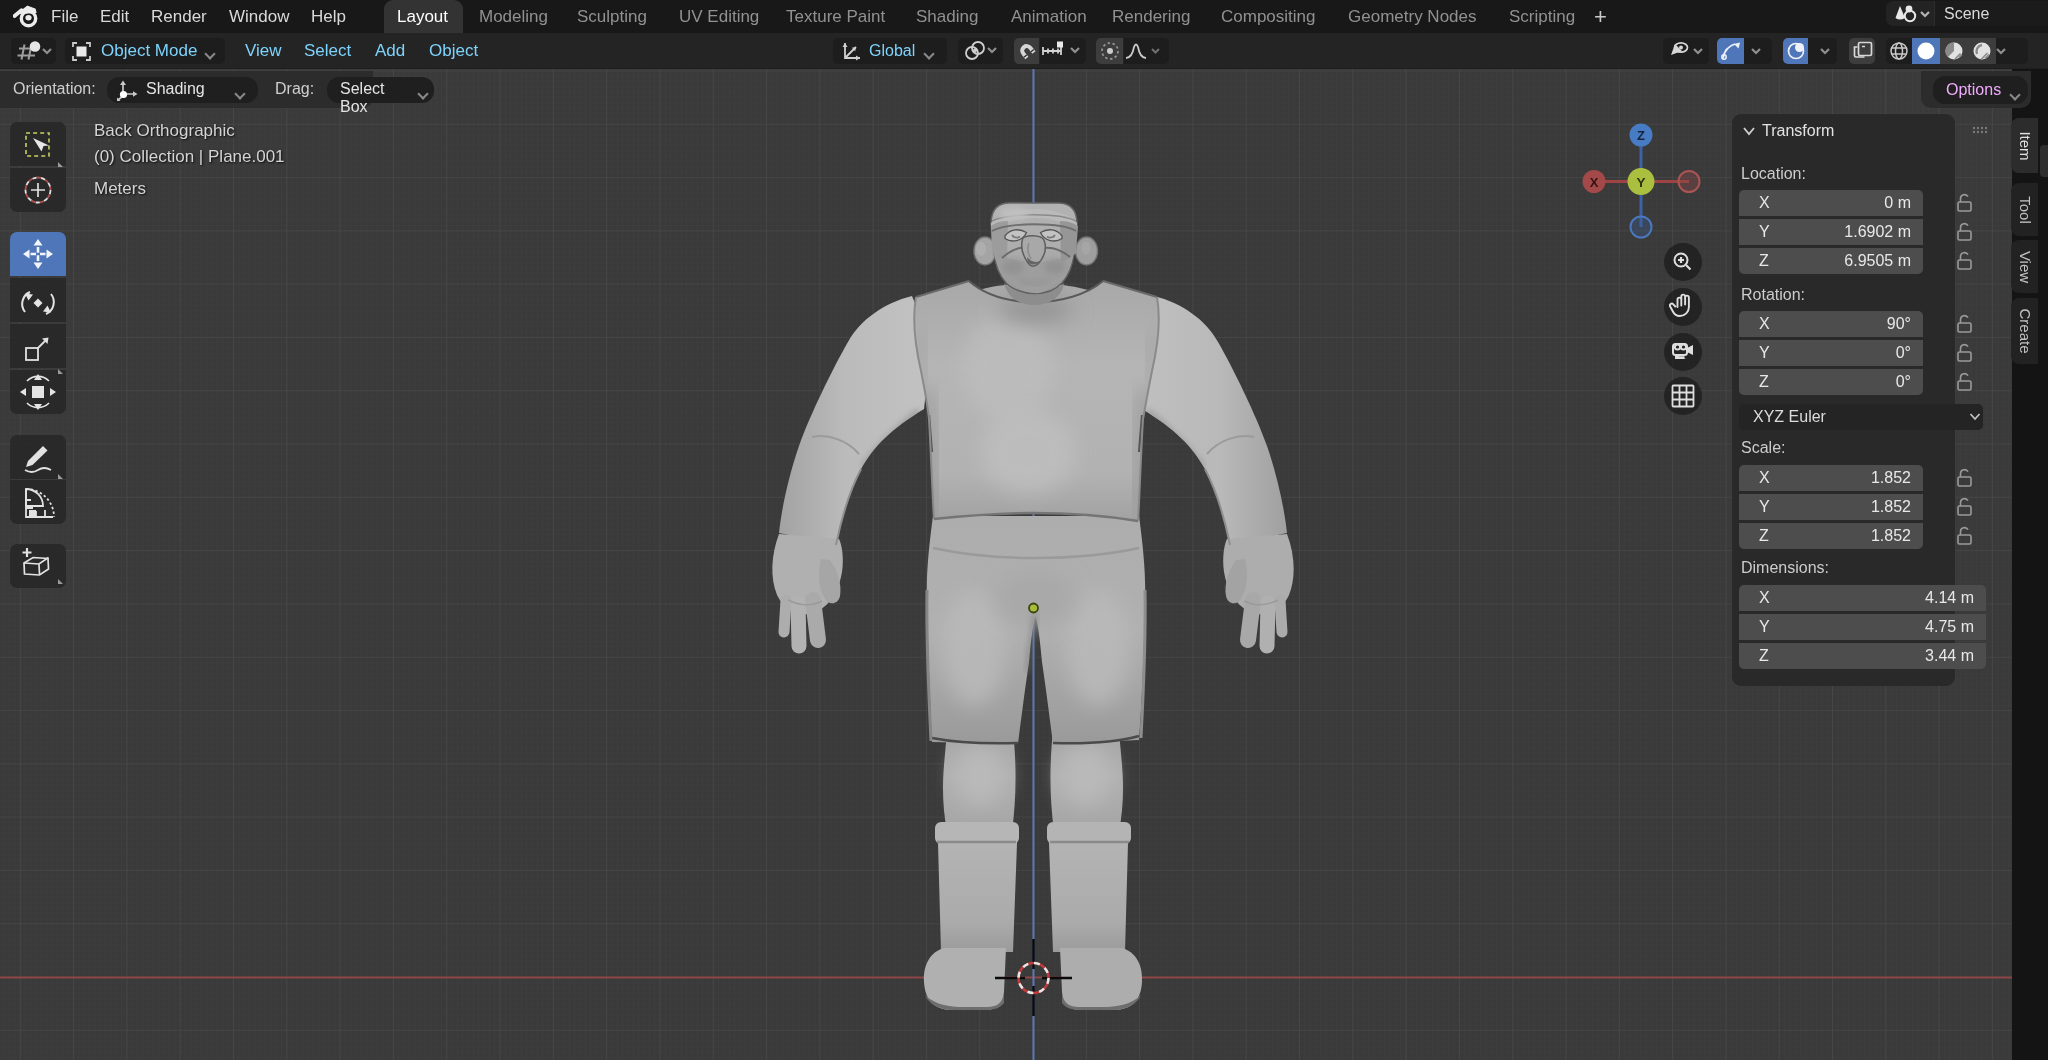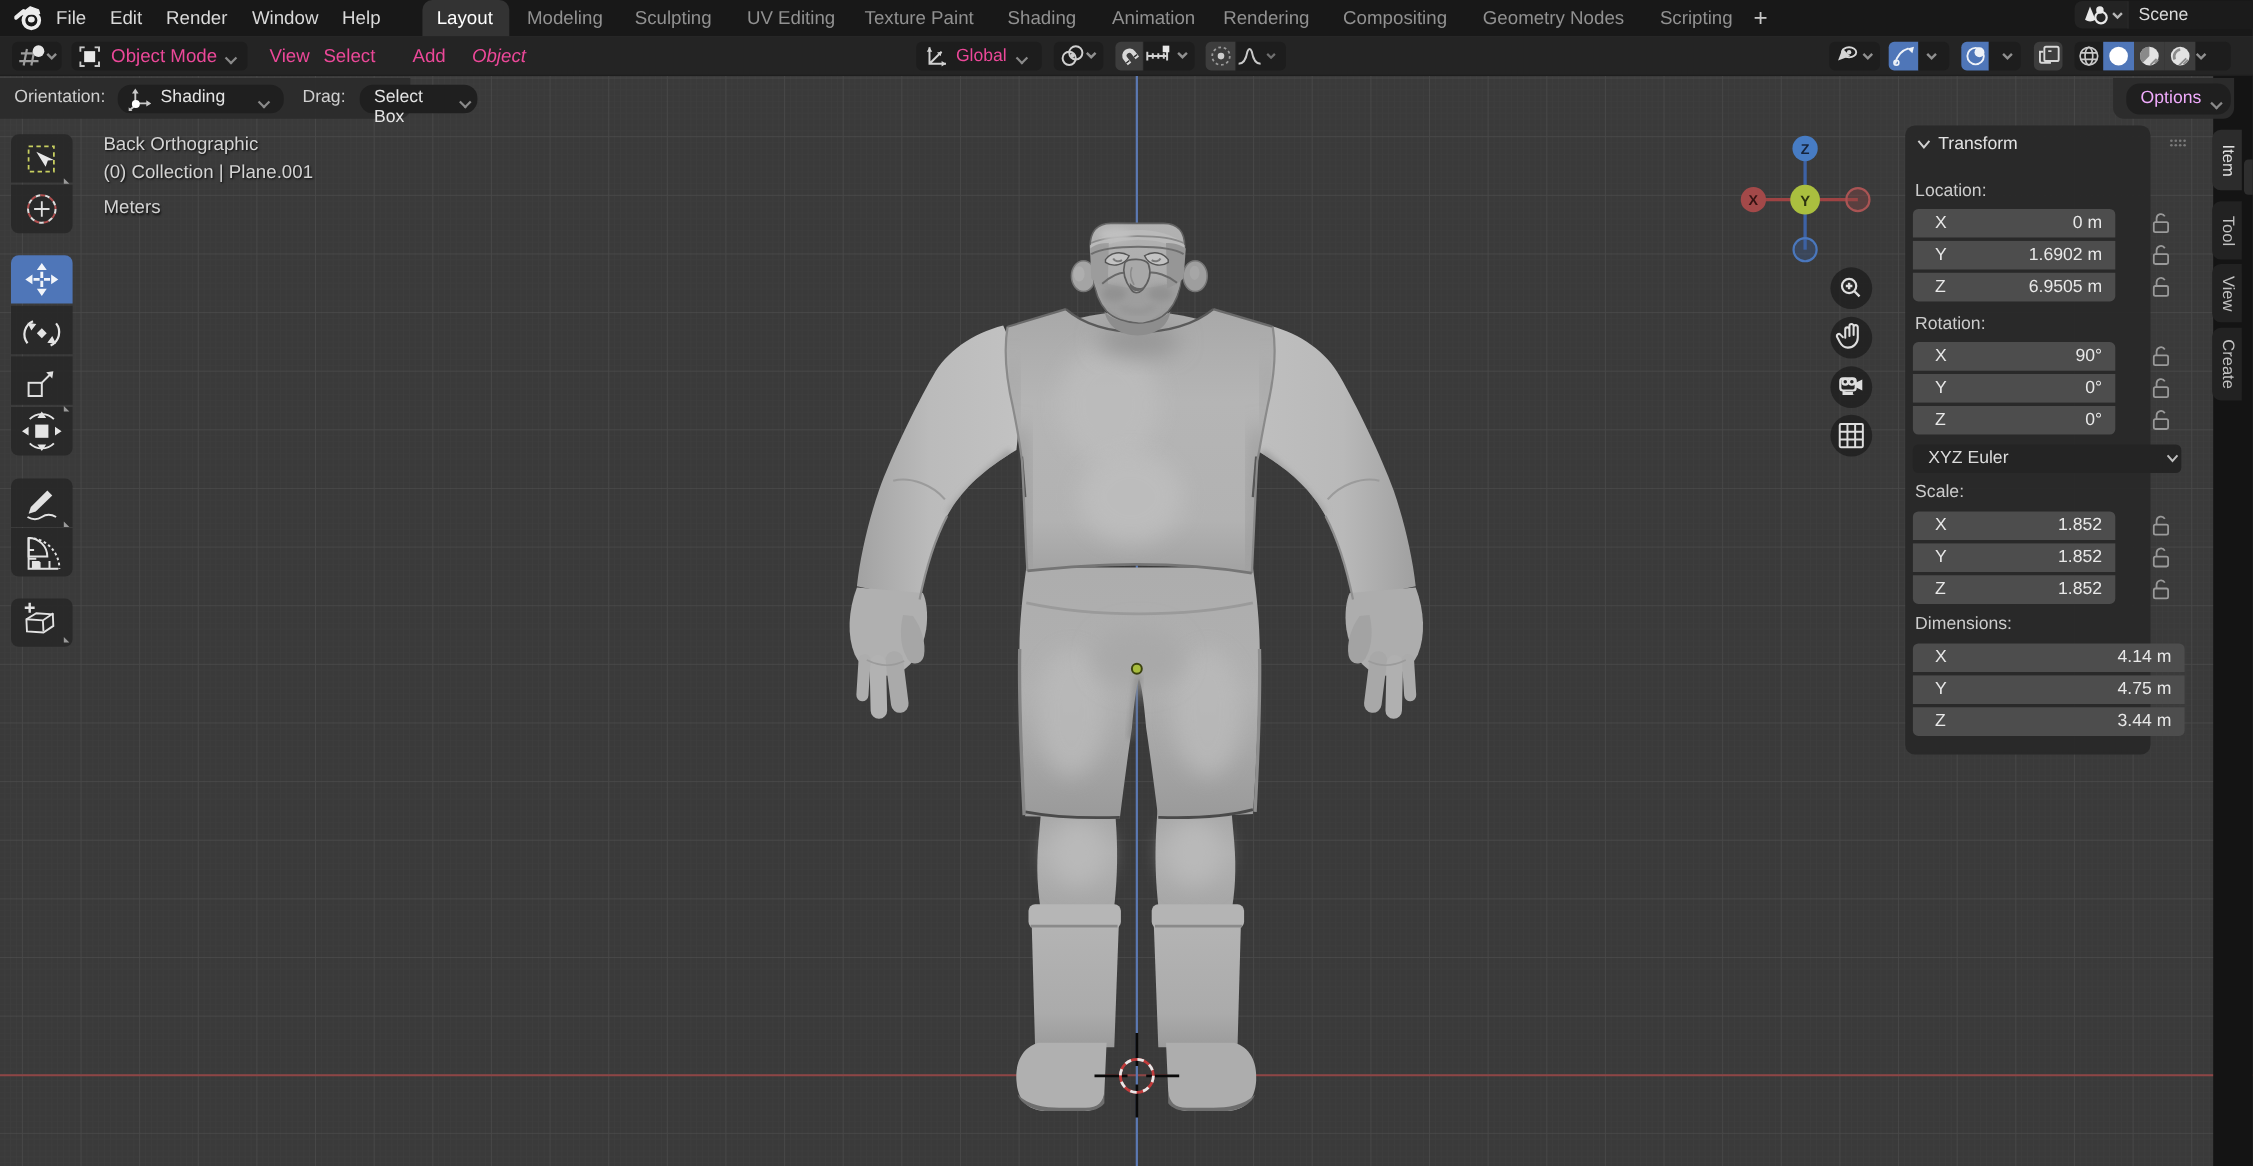--- a/index.html
+++ b/index.html
@@ -3,21 +3,21 @@
 <meta charset="utf-8">
 <style>
   * { margin:0; padding:0; box-sizing:border-box; }
   html,body { width:2048px; height:1060px; overflow:hidden; background:#3a3a3a;
     font-family:"Liberation Sans", sans-serif; -webkit-font-smoothing:antialiased; }
   .abs { position:absolute; }
   #topbar { position:absolute; left:0; top:0; width:2048px; height:33px; background:#181818; z-index:30; }
   #row2 { position:absolute; left:0; top:33px; width:2048px; height:36px; background:#242424; z-index:30; border-bottom:1px solid #1e1e1e;}
   .menutxt { position:absolute; top:0; height:33px; line-height:33px; color:#d9d9d9; font-size:17px; }
   .tabtxt { position:absolute; top:0; height:33px; line-height:33px; color:#919191; font-size:17px; }
-  .m2 { position:absolute; top:0; height:36px; line-height:36px; color:#ec4899; font-size:17px; }
+  .m2 { position:absolute; top:0; height:36px; line-height:36px; color:#7dd3fc; font-size:17px; }
   .btn { position:absolute; top:5px; height:26px; background:#1d1d1d; border-radius:5px; }
   .chev { display:inline-block; width:8px; height:8px; border-left:2px solid #8a8a8a; border-bottom:2px solid #8a8a8a; transform:rotate(-45deg); }
   #row3a { position:absolute; left:0; top:71px; width:373px; height:37px; background:rgba(44,44,44,.96); border-radius:0 0 10px 0; z-index:20;text-decoration:underline; }
   #row3b { position:absolute; left:1921px; top:71px; width:110px; height:37px; background:rgba(44,44,44,.98); border-radius:0 0 10px 10px; z-index:24; }
   .drop { position:absolute; background:#1f1f1f; border-radius:12px; color:#e2e2e2; font-size:16px; }
   .lbl { color:#cfcfcf; font-size:16px; position:absolute; }
   #toolbar { position:absolute; left:10px; top:122px; width:56px; z-index:20; }
   .tool { position:absolute; left:0; width:56px; height:44px; background:rgba(40,40,40,.92); }
   .vptext { position:absolute; color:#d4d4d4; font-size:17px; z-index:15; text-shadow:1px 1px 2px rgba(0,0,0,.8); }
   #sidebar { position:absolute; left:1732px; top:114px; width:223px; height:572px; background:rgba(41,41,41,.96); border-radius:9px; z-index:25; }
@@ -290,23 +290,23 @@
     <path d="M 27 8 l 4 4 l 4 -4" stroke="#909090" stroke-width="2.2" fill="none"></path>
   </svg>
   <div class="btn" style="left:65px;width:160px;"></div>
   <svg class="abs" style="left:72px;top:9px" width="20" height="19" viewBox="0 0 20 19">
     <path d="M 1 5 V 1 H 5 M 14 1 H 18 V 5 M 18 14 V 18 H 14 M 5 18 H 1 V 14" stroke="#c8c8c8" stroke-width="1.8" fill="none"></path>
     <rect x="4.5" y="4.5" width="10" height="10" fill="#e8e8e8"></rect>
   </svg>
   <div class="m2" style="left:101px;">Object Mode</div>
   <div class="abs" style="left:206px;top:11px;"><span class="chev"></span></div>
   <div class="m2" style="left:245px;">View</div>
-  <div class="m2" style="left:294px;">Select</div>
+  <div class="m2" style="left:304px;">Select</div>
   <div class="m2" style="left:375px;">Add</div>
-  <div class="m2" style="left:429px;font-style:italic;">Object</div>
+  <div class="m2" style="left:429px;">Object</div>
   <div class="btn" style="left:833px;width:114px;"></div>
   <svg class="abs" style="left:841px;top:8px" width="22" height="21" viewBox="0 0 22 21">
     <path d="M 4 2 V 17 H 19 M 4 17 L 15 6" stroke="#d0d0d0" stroke-width="1.8" fill="none"></path>
     <path d="M 4 2 l -2.5 4 h 5 Z M 19 17 l -4 -2.5 v 5 Z M 15 6 l -4.2 0.8 l 3.4 3.4 Z" fill="#d0d0d0"></path>
   </svg>
   <div class="m2" style="left:869px;font-size:16px;">Global</div>
   <div class="abs" style="left:925px;top:11px;"><span class="chev"></span></div>
   <div class="btn" style="left:958px;width:45px;"></div>
   <svg class="abs" style="left:964px;top:8px" width="34" height="20" viewBox="0 0 34 20">
     <circle cx="8" cy="12" r="6" fill="none" stroke="#cfcfcf" stroke-width="1.8"></circle>

